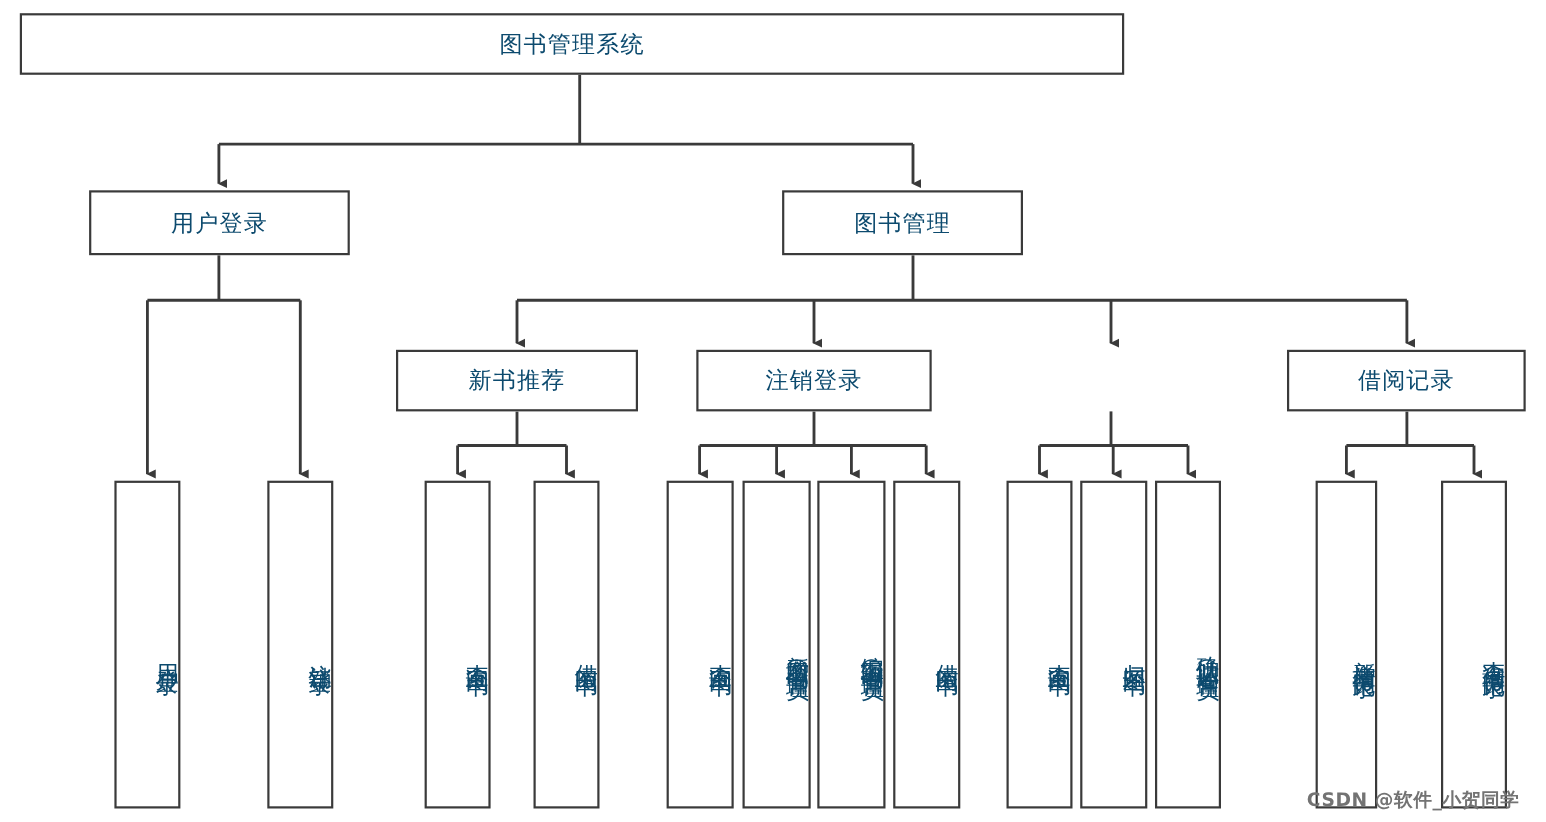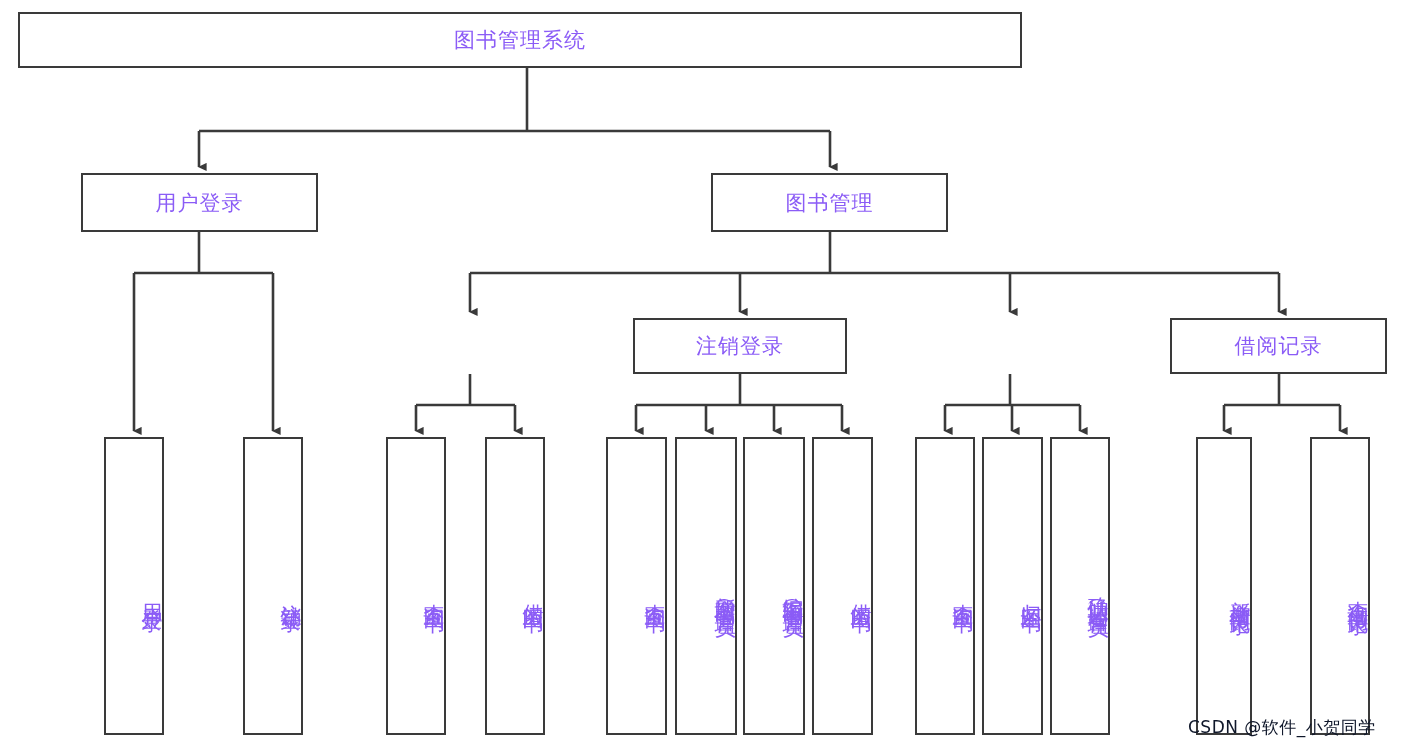--- a/index.html
+++ b/index.html
@@ -16,21 +16,21 @@
     overflow: hidden;
   }
   .node {
     position: absolute;
     box-sizing: border-box;
     background: #ffffff;
     border: 2.5px solid #3a3a3a;
     display: flex;
     align-items: center;
     justify-content: center;
-    color: #8b5cf6;
+    color: #0c4a6e;
   }
   .node.horiz {
     font-size: 21px;
     letter-spacing: 1px;
   }
   .node.vert {
     writing-mode: vertical-rl;
     text-orientation: upright;
     font-size: 21px;
     letter-spacing: 3px;
@@ -48,23 +48,24 @@
     position: absolute;
     left: 0;
     top: 0;
     width: 1405px;
     height: 747px;
     pointer-events: none;
   }
   .watermark {
     position: absolute;
     font-size: 17px;
-    color: #0f172a;
+    color: #737373;
     white-space: nowrap;
     letter-spacing: 0.5px;
+    font-weight: bold;
   }
 </style>
 </head>
 <body>
 
 <div id="canvas">
 
   <svg id="edges" viewBox="0 0 1405 747" xmlns="http://www.w3.org/2000/svg">
     <defs>
       <marker id="arrow" markerWidth="9" markerHeight="9" refX="4.5" refY="7.6" orient="auto" markerUnits="userSpaceOnUse">
@@ -115,24 +116,27 @@
     </g>
   </svg>
 
   <div class="node horiz" style="left: 18px; top: 12px; width: 1004px; height: 56px;">
     <span>图书管理系统</span>
   </div>
 
   <div class="node horiz" style="left: 81px; top: 173px; width: 237px; height: 59px;">
     <span>用户登录</span>
   </div>
-  <div class="node horiz" style="left: 711px; top: 173px; width: 237px; height: 59px;">
+  <div class="node horiz" style="left: 711px; top: 173px; width: 219px; height: 59px;">
     <span>图书管理</span>
   </div>
 
+  <div class="node horiz" style="left: 360px; top: 318px; width: 220px; height: 56px;">
+    <span>新书推荐</span>
+  </div>
   <div class="node horiz" style="left: 633px; top: 318px; width: 214px; height: 56px;">
     <span>注销登录</span>
   </div>
   <div class="node horiz" style="left: 1170px; top: 318px; width: 217px; height: 56px; text-align: right;">
     <span>借阅记录</span>
   </div>
 
   <div class="node vert" style="left: 104px; top: 437px; width: 60px; height: 298px;">
     <span class="vlabel">用户登录</span>
   </div>

